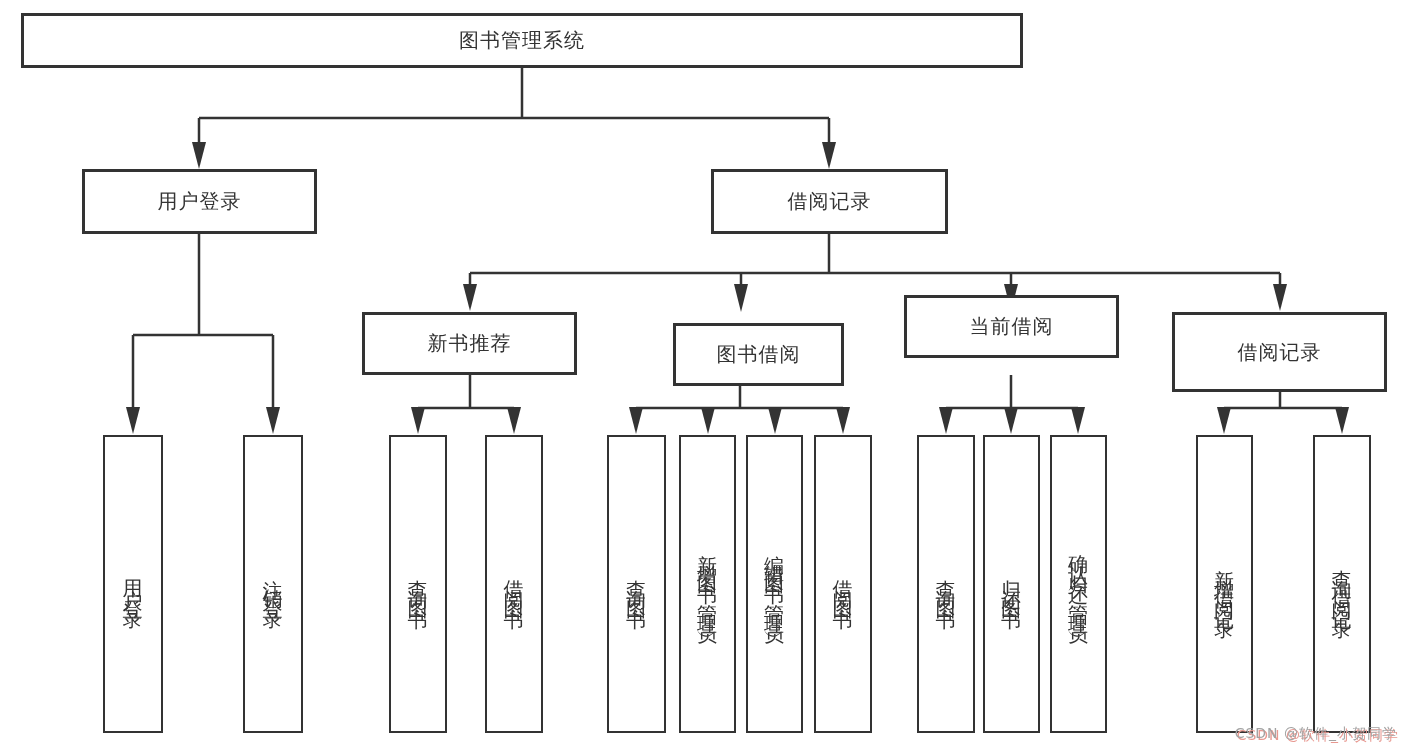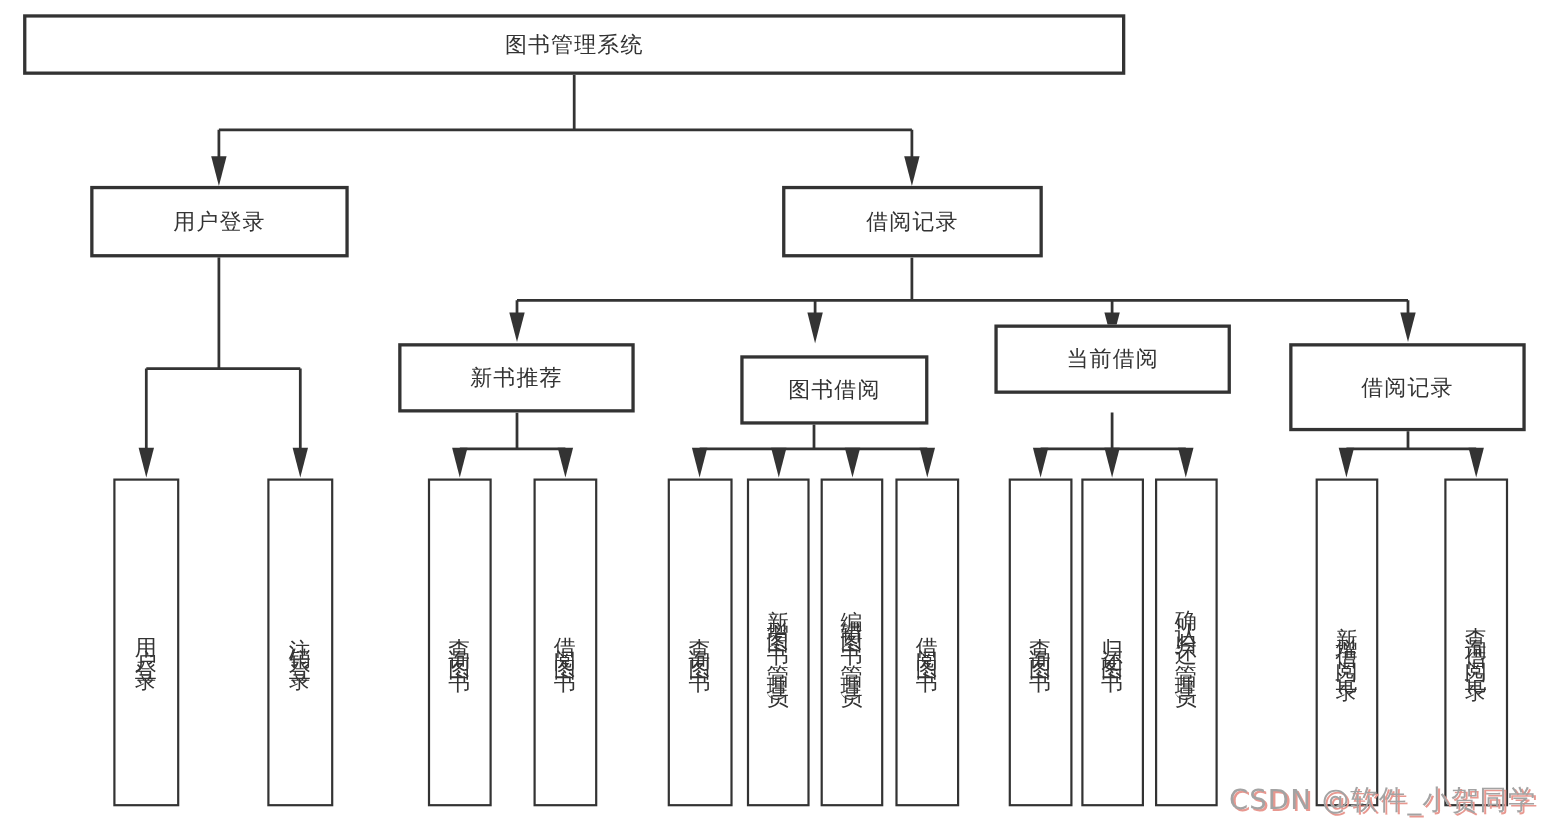--- a/index.html
+++ b/index.html
@@ -22,21 +22,21 @@
     display:flex;align-items:center;justify-content:center;
     font-size:20px;letter-spacing:1px;white-space:nowrap;text-align:center;
   }
   .leaf{border-width:2.5px;}
   .vtext{
     writing-mode:vertical-rl;text-orientation:mixed;
     letter-spacing:10px;font-size:20px;line-height:1;
   }
   .watermark{
     position:absolute;right:8px;bottom:4px;
-    font-size:25px;letter-spacing:1px;color:var(--watermark);
+    font-size:14px;letter-spacing:1px;color:var(--watermark);
     text-shadow:2px 2px 0 var(--watermark-shadow);
     white-space:nowrap;
   }
 </style>
 </head>
 <body>
 
 <div class="canvas">
 
   <svg class="wires" viewBox="0 0 1405 747">

